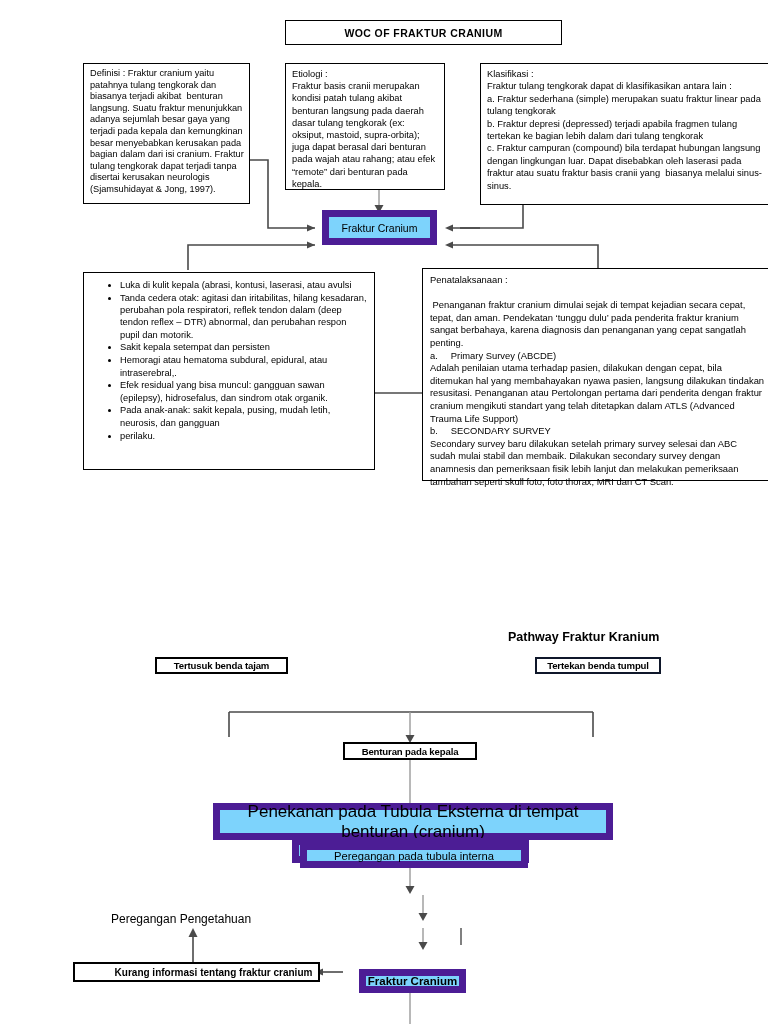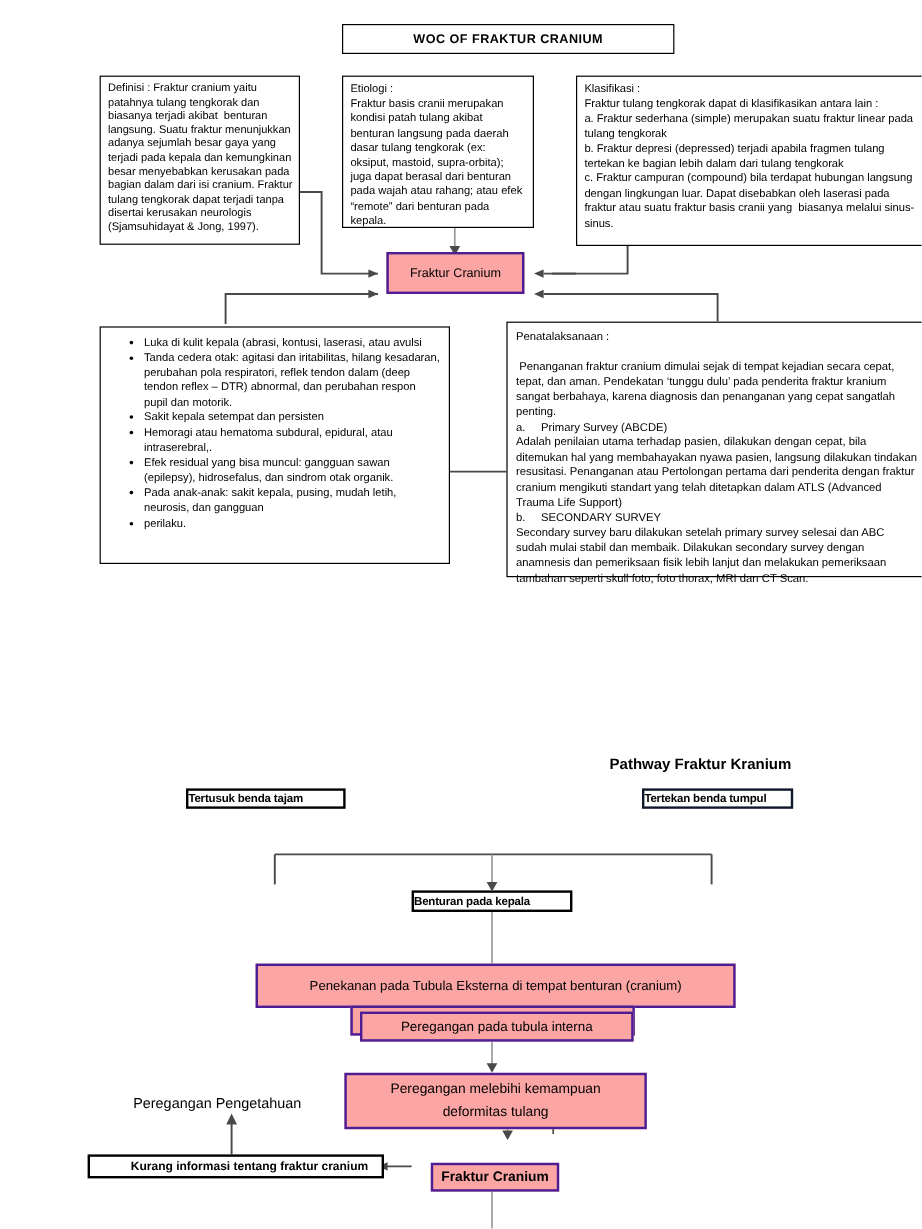--- a/index.html
+++ b/index.html
@@ -51,21 +51,21 @@
     font-weight: bold;
     font-size: 10.5px;
     letter-spacing: 0.4px;
   }
   .flowlabel {
     position: absolute;
     box-sizing: border-box;
     background: #fff;
     display: flex;
     align-items: center;
-    justify-content: flex-start;
+    justify-content: center;
     text-align: center;
     font-size: 11px;
     border: 1px solid #000;
   }
   .bold-sm {
     font-weight: bold;
     font-size: 9.6px;
     letter-spacing: -0.15px;
   }
   .plain-text {
@@ -77,22 +77,22 @@
   }
   .pathway-heading {
     position: absolute;
     font-size: 12.5px;
     font-weight: bold;
     white-space: nowrap;
   }
   .cbox {
     position: absolute;
     box-sizing: border-box;
-    border: 2px solid #4c1d95;
-    background: #fca5a5;
+    border: 7px solid #4c1d95;
+    background: #7dd3fc;
     display: flex;
     align-items: center;
     justify-content: center;
     font-size: 11px;
     text-align: center;
   }
   ul.mk {
     margin: 2px 0 0 0;
     padding-left: 30px;
     list-style-type: disc;
@@ -199,36 +199,32 @@
   </div>
 
   <div class="flowlabel bold-sm" style="left:482px; top:657px; width:126px; height:17px; border:2px solid #0f172a;">
     <span>Tertekan benda tumpul</span>
   </div>
 
   <div class="flowlabel bold-sm" style="left:290px; top:742px; width:134px; height:18px; border:2px solid #000;">
     <span>Benturan pada kepala</span>
   </div>
 
-  <div class="cbox" style="left:160px; top:803px; width:400px; height:37px; font-size:11px;">
+  <div class="cbox" style="left:160px; top:803px; width:400px; height:37px; font-size:17px;">
     <span>Penekanan pada Tubula Eksterna di tempat benturan (cranium)</span>
   </div>
 
   <div class="cbox" style="left:239px; top:838px; width:237px; height:25px; font-size:11.2px;">
     <span>Peregangan pada seluruh tengkorak</span>
   </div>
 
   <div class="cbox" style="left:247px; top:843px; width:228px; height:25px; font-size:11.2px;">
     <span>Peregangan pada tubula interna</span>
   </div>
 
-  <div class="cbox" style="left:234px; top:894px; width:252px; height:47px; font-size:11.5px; flex-direction:column; line-height:19px;">
-    <span>Peregangan melebihi kemampuan</span>
-    <span>deformitas tulang</span>
-  </div>
 
   <div class="plain-text" style="left:58px; top:912px;">Peregangan Pengetahuan</div>
 
   <div class="flowlabel" style="left:20px; top:962px; width:247px; height:20px; border:2px solid #000; font-size:10px; font-weight:bold;padding-left:34px;">
     <span>Kurang informasi tentang fraktur cranium</span>
   </div>
 
   <div class="cbox" style="left:306px; top:969px; width:107px; height:24px; font-size:11.5px; font-weight:bold;">
     <span>Fraktur Cranium</span>
   </div>

